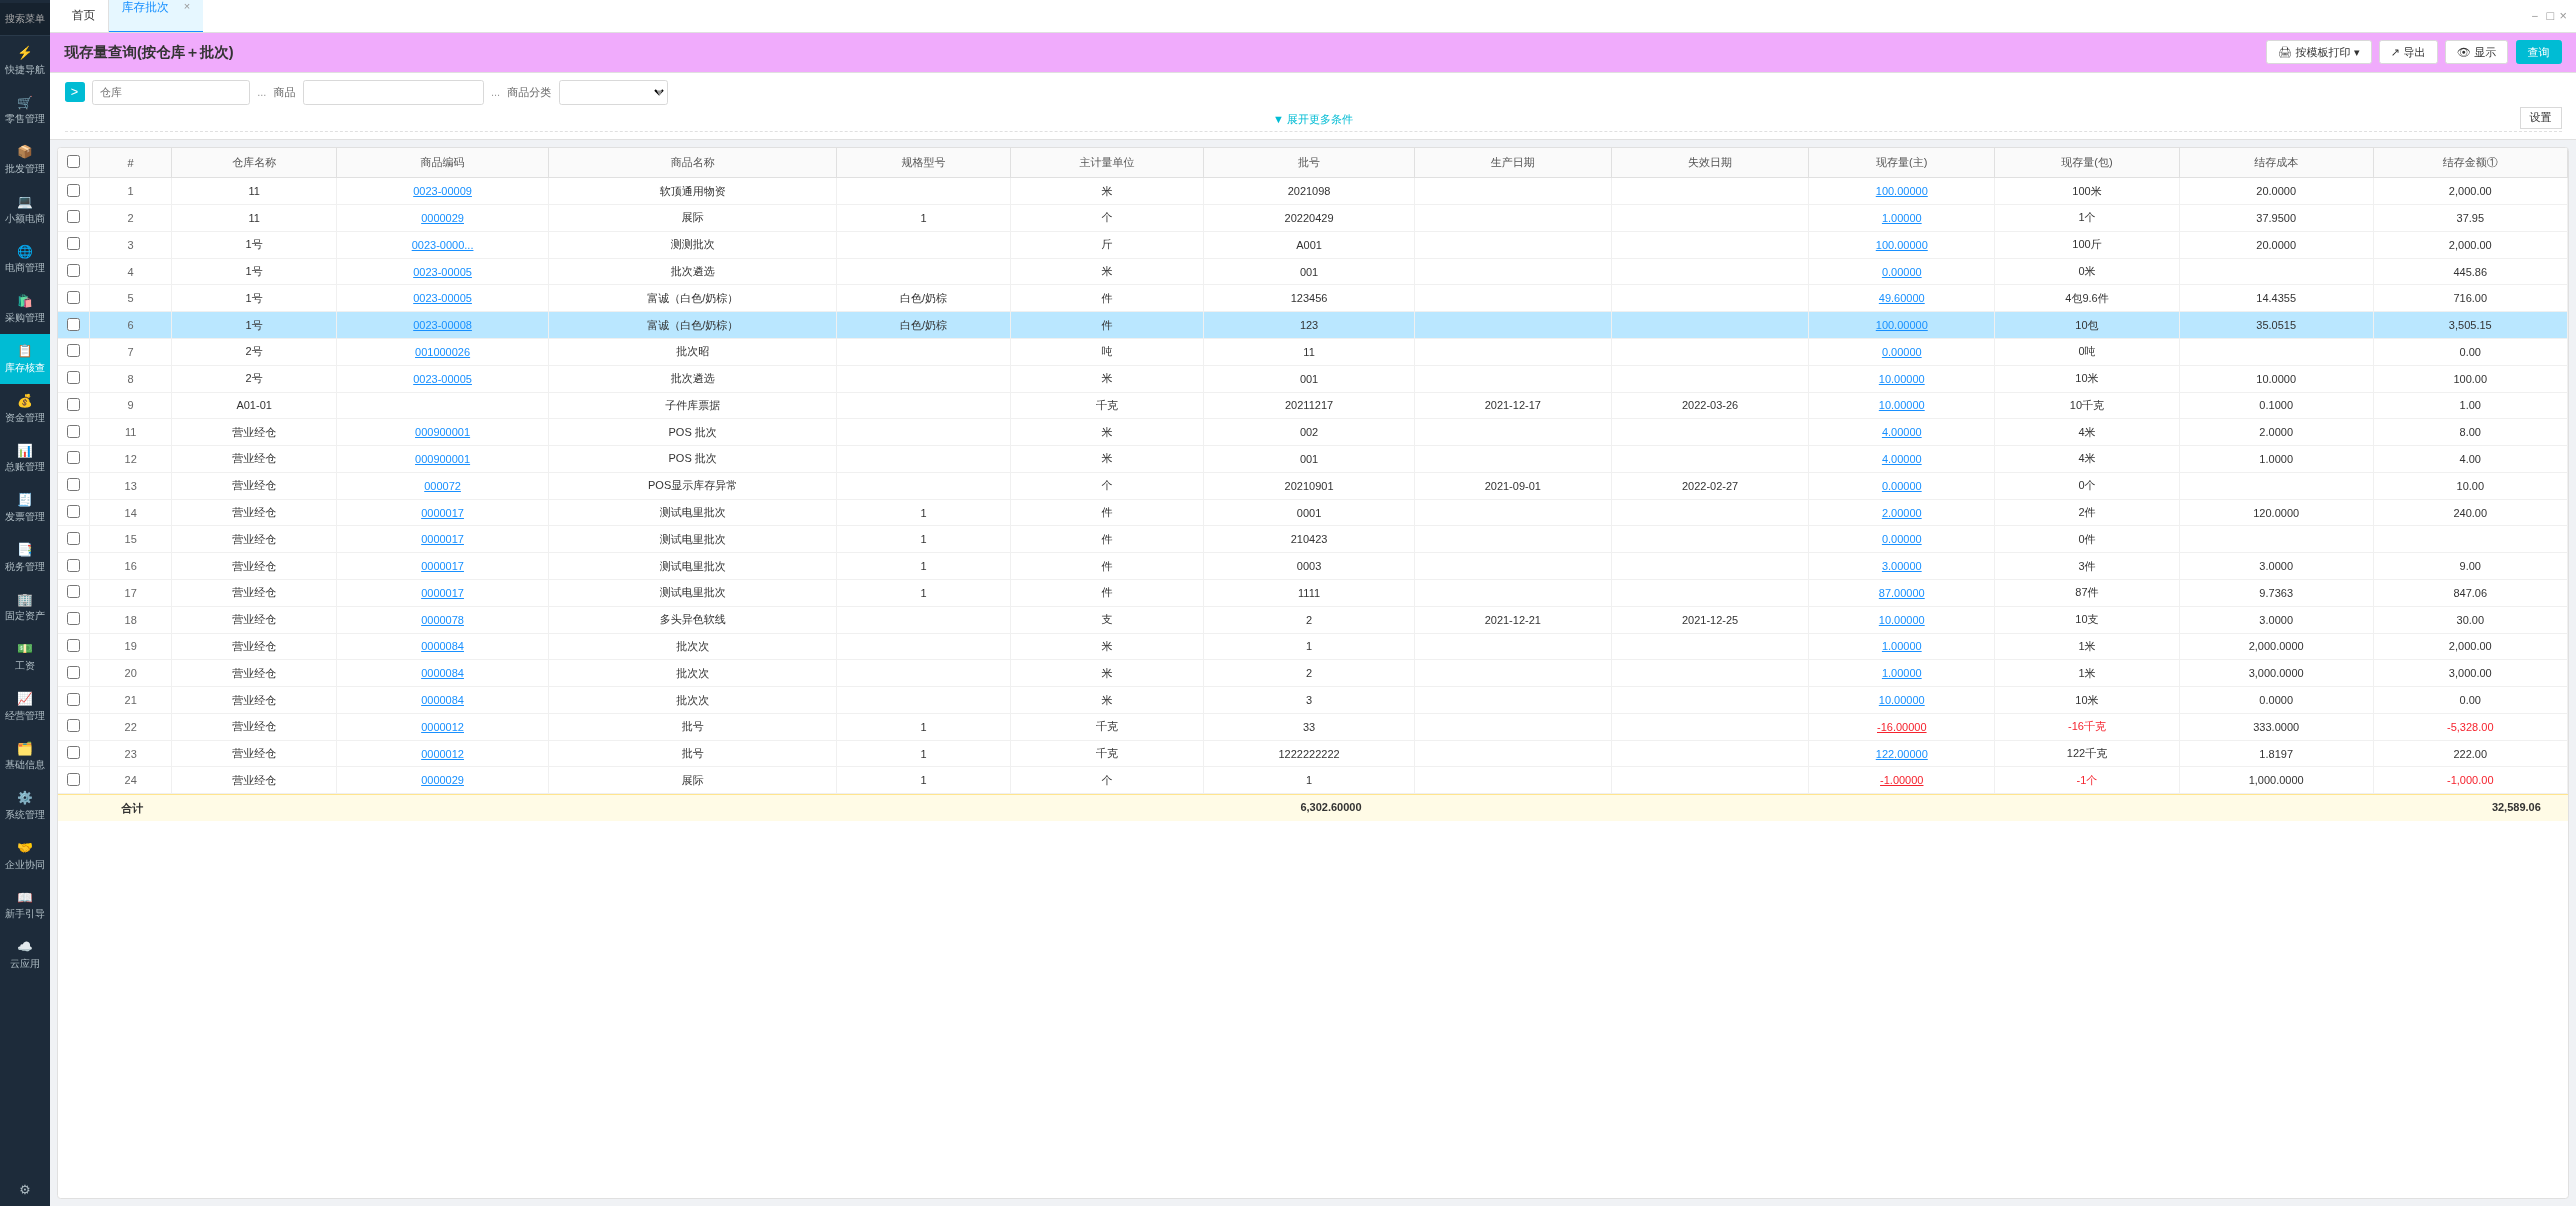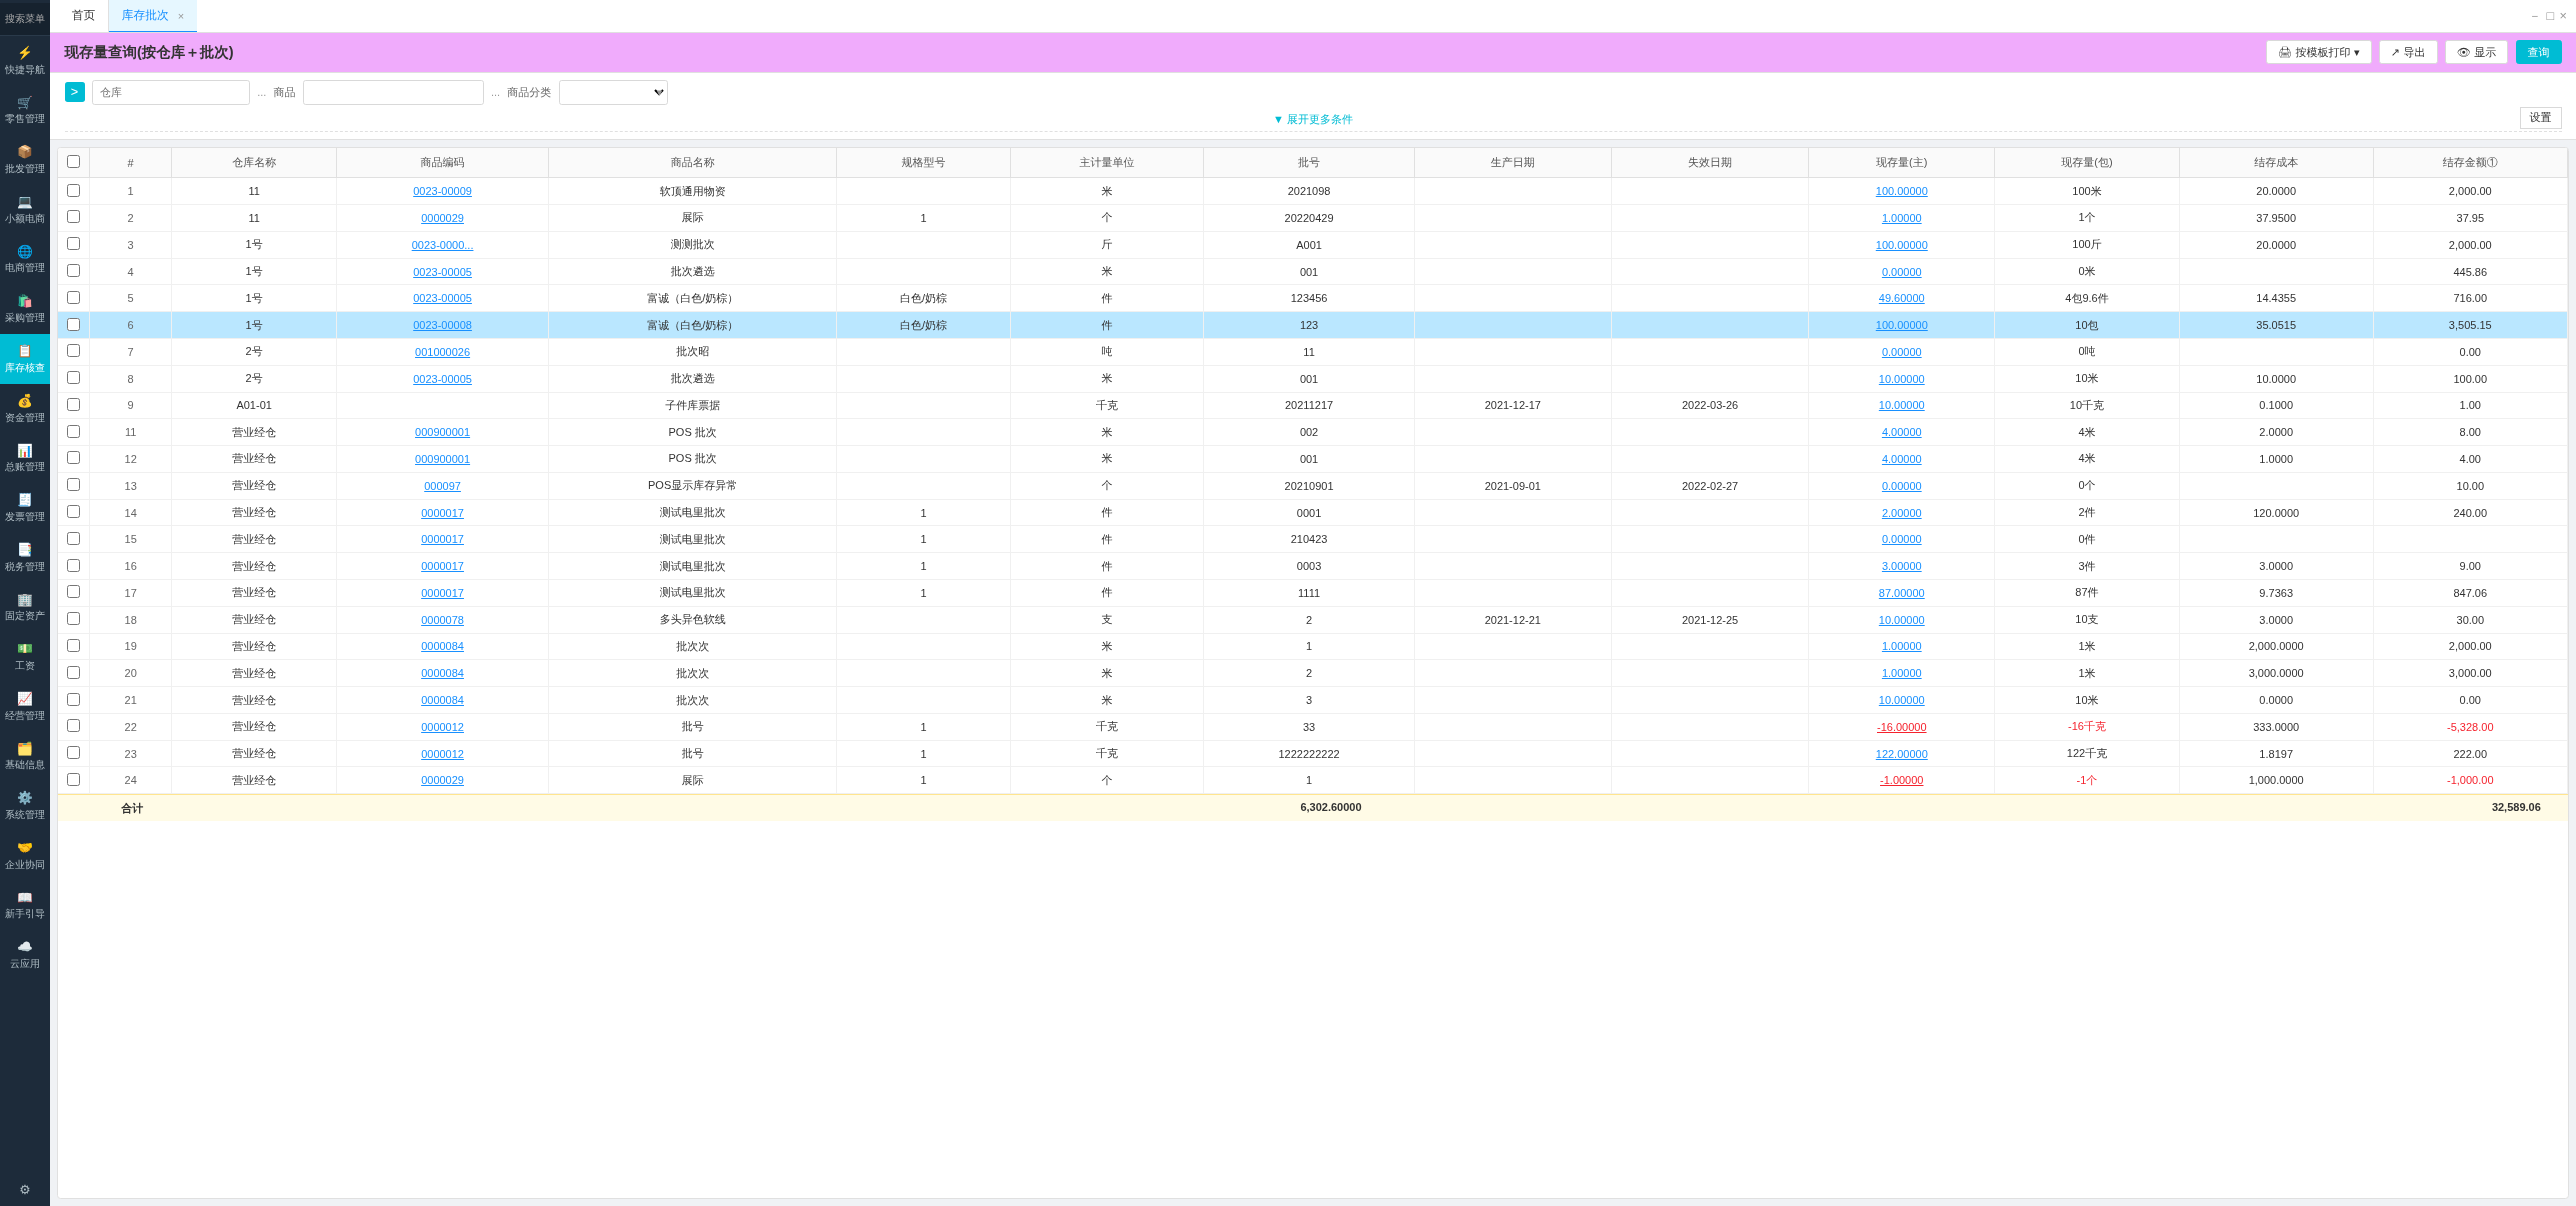--- a/index.html
+++ b/index.html
@@ -12,21 +12,21 @@
     .sidebar-item.active { background: #00bcd4; color: #fff; }
     .sidebar-item .icon { font-size: 12.7px; }
     .sidebar-bottom { margin-top: auto; padding: 9px 0; width: 100%; text-align: center; color: #b0bec5; font-size: 12.7px; cursor: pointer; }
 
     
     .main { flex: 1; display: flex; flex-direction: column; overflow: hidden; background: #f0f2f5; }
 
     
     .tab-bar { display: flex; align-items: center; background: #fff; border-bottom: 0.9px solid #e0e0e0; padding: 0 9px; height: 33px; flex-shrink: 0; }
     .tab-home { padding: 0 12.7px; height: 100%; display: flex; align-items: center; color: #333; font-size: 11.8px; cursor: pointer; border-right: 0.9px solid #e0e0e0; }
-    .tab-active { padding: 0 12.7px; height: 100%; display: flex; align-items: center; background: #e6f7ff; color: #1890ff; font-size: 11.8px; cursor: pointer; border-bottom: 1.8px solid #1890ff; gap: 9px; }
+    .tab-active { padding: 0 12.7px; height: 100%; display: flex; align-items: flex-start; background: #e6f7ff; color: #1890ff; font-size: 11.8px; cursor: pointer; border-bottom: 1.8px solid #1890ff; gap: 15px; }
     .tab-close { color: #999; font-size: 11px; cursor: pointer; }
 
     
     .page-header { display: flex; align-items: center; justify-content: space-between; background: #f0abfc; padding: 7.2px 14.5px; border-bottom: 0.9px solid #e0e0e0; flex-shrink: 0; }
     .page-title { font-size: 14.5px; font-weight: bold; color: #333; }
     .header-actions { display: flex; gap: 7.2px; align-items: center; }
     .btn { padding: 3.6px 11px; border: 0.9px solid #d9d9d9; border-radius: 2.7px; cursor: pointer; font-size: 11px; background: #fff; color: #333; display: flex; align-items: center; gap: 3.6px; }
     .btn-primary { background: #00bcd4; color: #fff; border-color: #00bcd4; }
 
     
@@ -396,21 +396,21 @@
       <td></td>
       <td class="td-link">4.00000</td>
       <td class="">4米</td>
       <td>1.0000</td>
       <td class="">4.00</td>
     </tr>
           <tr>
       <td><input type="checkbox" style=""></td>
       <td class="row-num">13</td>
       <td>营业经仓</td>
-      <td class="td-link">000097</td>
+      <td class="td-link">000072</td>
       <td>POS显示库存异常</td>
       <td></td>
       <td>个</td>
       <td>20210901</td>
       <td>2021-09-01</td>
       <td>2022-02-27</td>
       <td class="td-link">0.00000</td>
       <td class="">0个</td>
       <td></td>
       <td class="">10.00</td>

